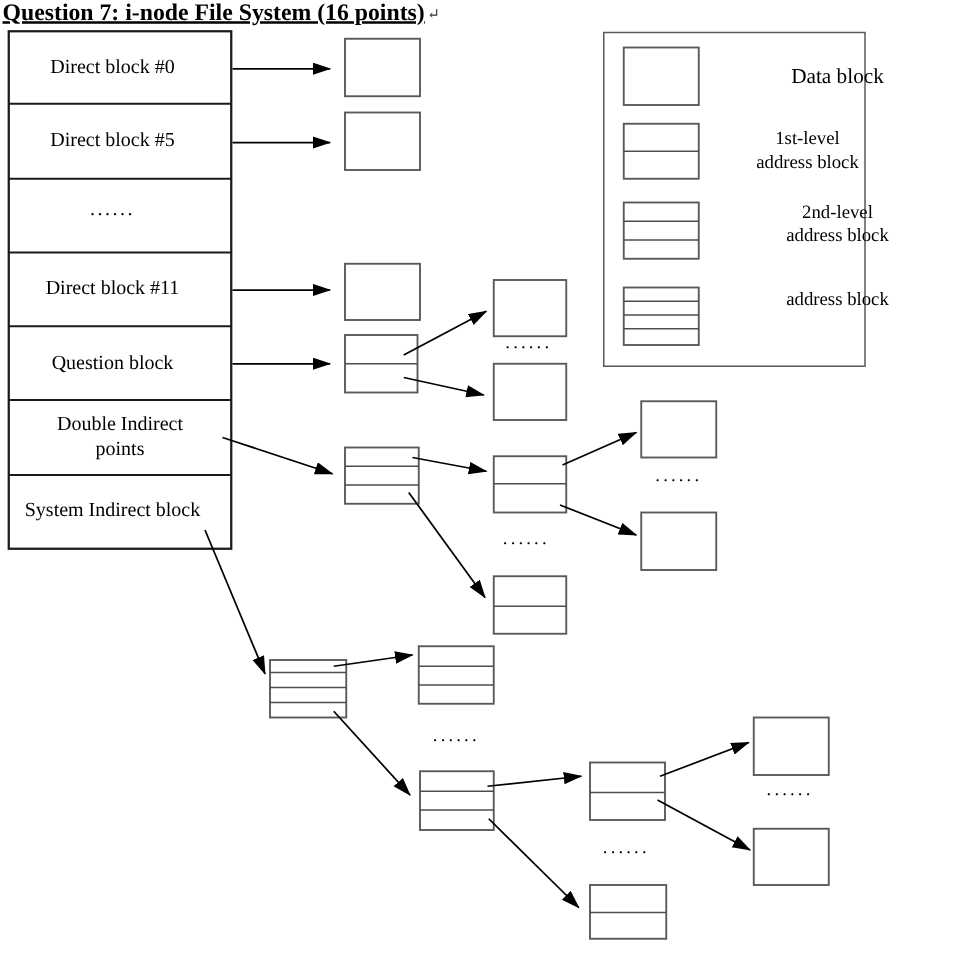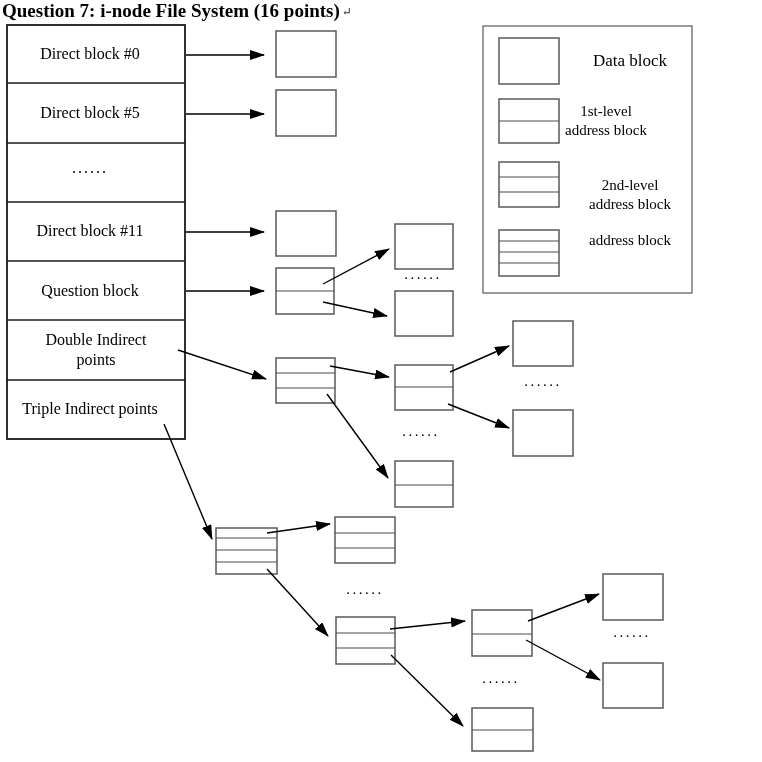--- a/index.html
+++ b/index.html
@@ -15,35 +15,35 @@
   .tbl-border { fill:#ffffff; stroke:#1a1a1a; stroke-width:1.8px; }
   .tbl-line   { stroke:#1a1a1a; stroke-width:1.5px; }
   .legend-border { fill:#ffffff; stroke:#595959; stroke-width:1.2px; }
   .arr   { stroke:#000000; stroke-width:1.4px; fill:none; }
 
   .txt { position:absolute; z-index:5; }
   #page-title {
     left:2px; top:0px; font-size:19px; font-weight:bold; line-height:22px;
     white-space:nowrap;
   }
-  #page-title .title-text { text-decoration-thickness:2px; }
+  #page-title .title-text { text-decoration:underline; text-decoration-thickness:2px; }
   .para-mark { font-size:12px; font-weight:normal; color:#333; vertical-align:1px; padding-left:2px; }
 
   .row-label {
     left:7px; width:166px; text-align:center; font-size:16px; line-height:20px;
   }
   .row-label.wrap { left:26px; width:140px; }
 
   .dots {
     font-size:15px; letter-spacing:2.5px; line-height:16px; width:44px; text-align:center;
     white-space:nowrap;
   }
   .tbl-dots { letter-spacing:2px; }
 
-  .legend-label { width:140px; text-align:center; }
+  .legend-label { width:140px; text-align:center;margin-left:40px; }
   .legend-label.single { font-size:17px; line-height:20px; }
   .legend-label.duo { font-size:15px; line-height:19px; }
 </style>
 </head>
 <body>
 
 <div id="page">
 
   <svg id="diagram-canvas" viewBox="0 0 762 762" xmlns="http://www.w3.org/2000/svg">
     <defs>
@@ -182,28 +182,28 @@
   <div class="txt" id="page-title">
     <span class="title-text">Question 7: i-node File System (16 points)</span><span class="para-mark">↵</span>
   </div>
 
   <div class="txt row-label" style="top:44px">Direct block #0</div>
   <div class="txt row-label" style="top:103px">Direct block #5</div>
   <div class="txt row-label tbl-dots" style="top:158px">......</div>
   <div class="txt row-label" style="top:221px">Direct block #11</div>
   <div class="txt row-label" style="top:281px">Question block</div>
   <div class="txt row-label wrap" style="top:330px">Double Indirect points</div>
-  <div class="txt row-label" style="top:399px">Triple Indirect points</div>
+  <div class="txt row-label" style="top:399px">System Indirect block</div>
 
   <div class="txt legend-label single" style="left:560px; top:51px">Data block</div>
   <div class="txt legend-label duo" style="left:536px; top:102px">
     <div>1st-level</div>
     <div>address block</div>
   </div>
-  <div class="txt legend-label duo" style="left:560px; top:176px">
+  <div class="txt legend-label duo" style="left:560px; top:161px">
     <div>2nd-level</div>
     <div>address block</div>
   </div>
   <div class="txt legend-label duo" style="left:560px; top:231px">
     <div>address block</div>
   </div>
 
   <div class="txt dots" style="left:401px; top:266px">......</div>
   <div class="txt dots" style="left:521px; top:373px">......</div>
   <div class="txt dots" style="left:399px; top:423px">......</div>

